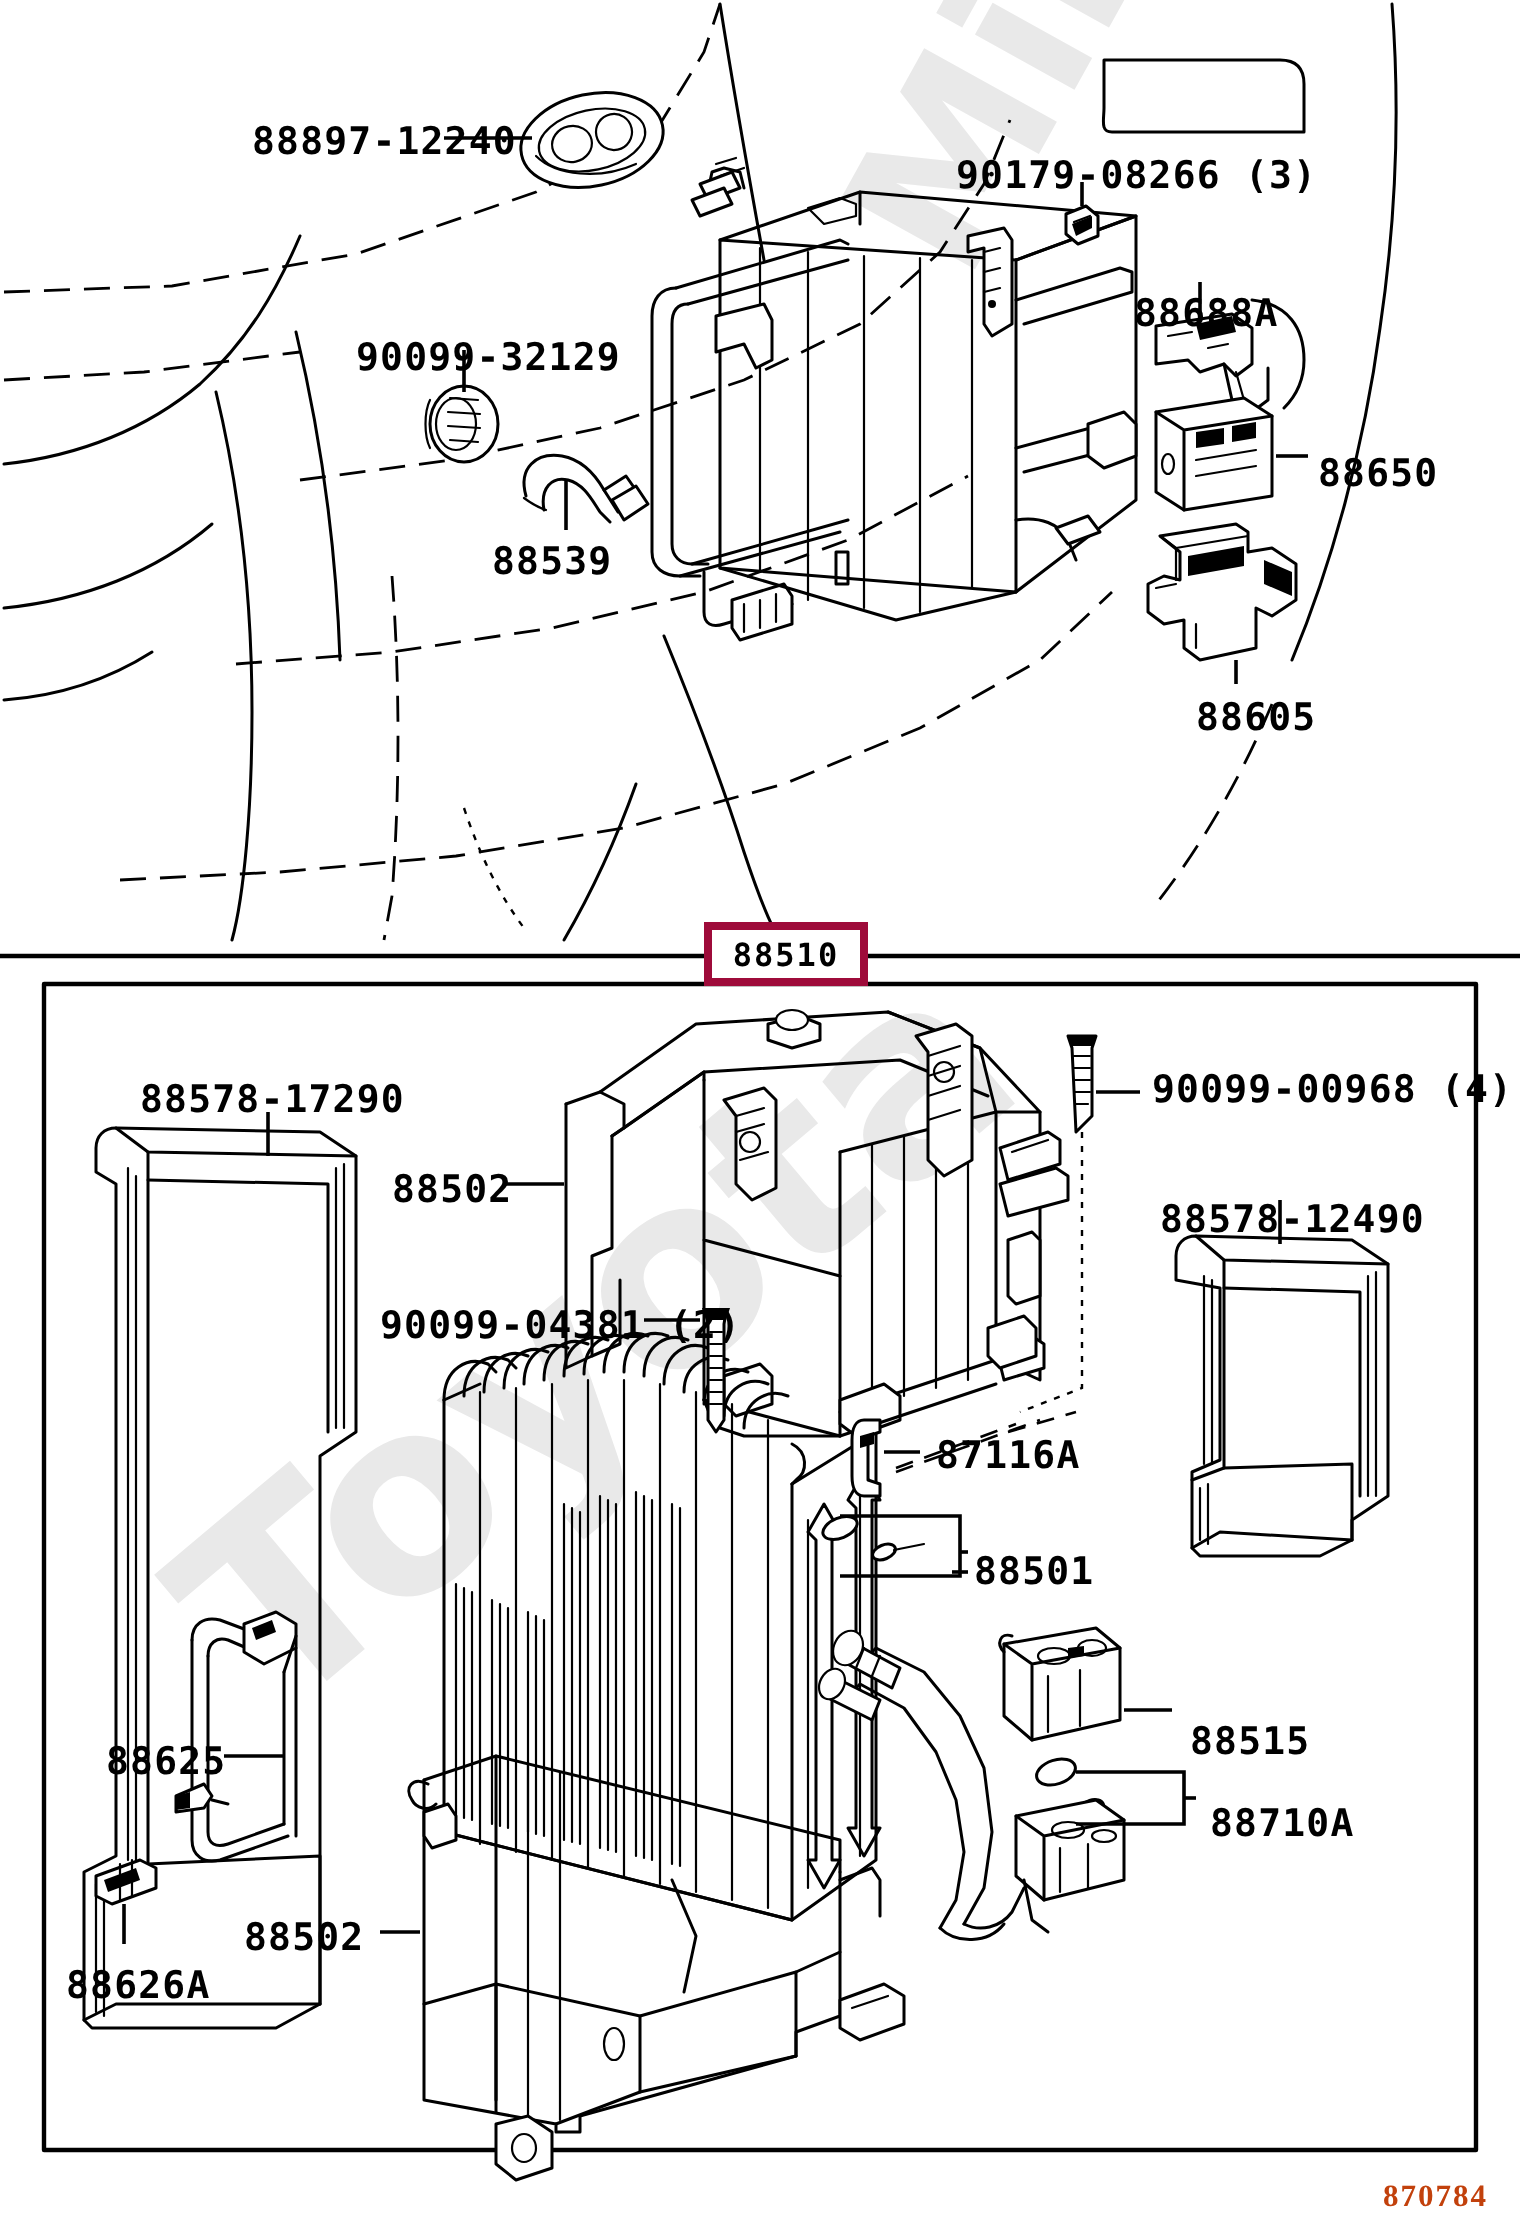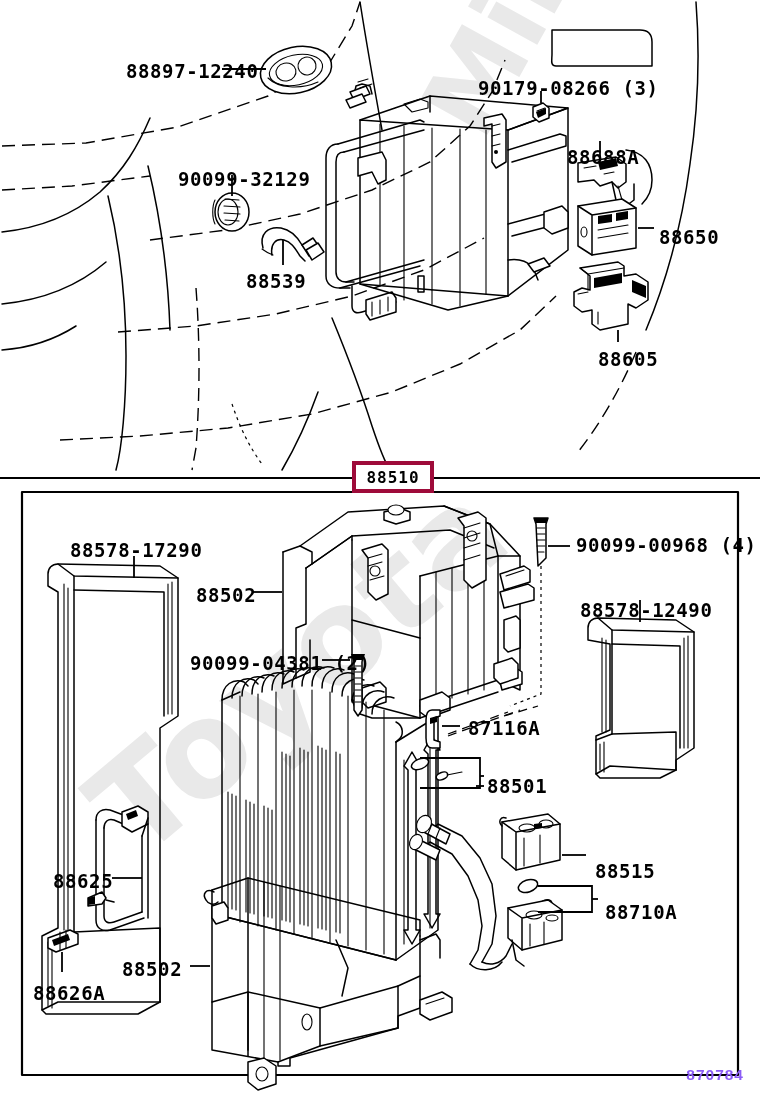--- a/index.html
+++ b/index.html
@@ -74,26 +74,26 @@
     font-family: "DejaVu Sans Mono", "Liberation Mono", monospace;
     font-size: 16px;
     font-weight: bold;
     letter-spacing: 1px;
     color: #000000;
   }
   
   .diagram-id {
     position: absolute;
     right: 16px;
-    bottom: 28px;
-    font-family: Liberation Sans, sans-serif;
+    bottom: 4px;
+    font-family: Liberation Serif, serif;
     font-size: 15.5px;
     font-weight: bold;
     letter-spacing: 1px;
-    color: #8b5cf6;
+    color: #c2410c;
   }
   svg { display: block; }
 </style>
 </head>
 <body>
 
 <div id="page">
 
   <div class="wm wm-top">Mine.ru</div>
   <div class="wm wm-bot">Toyota</div>

